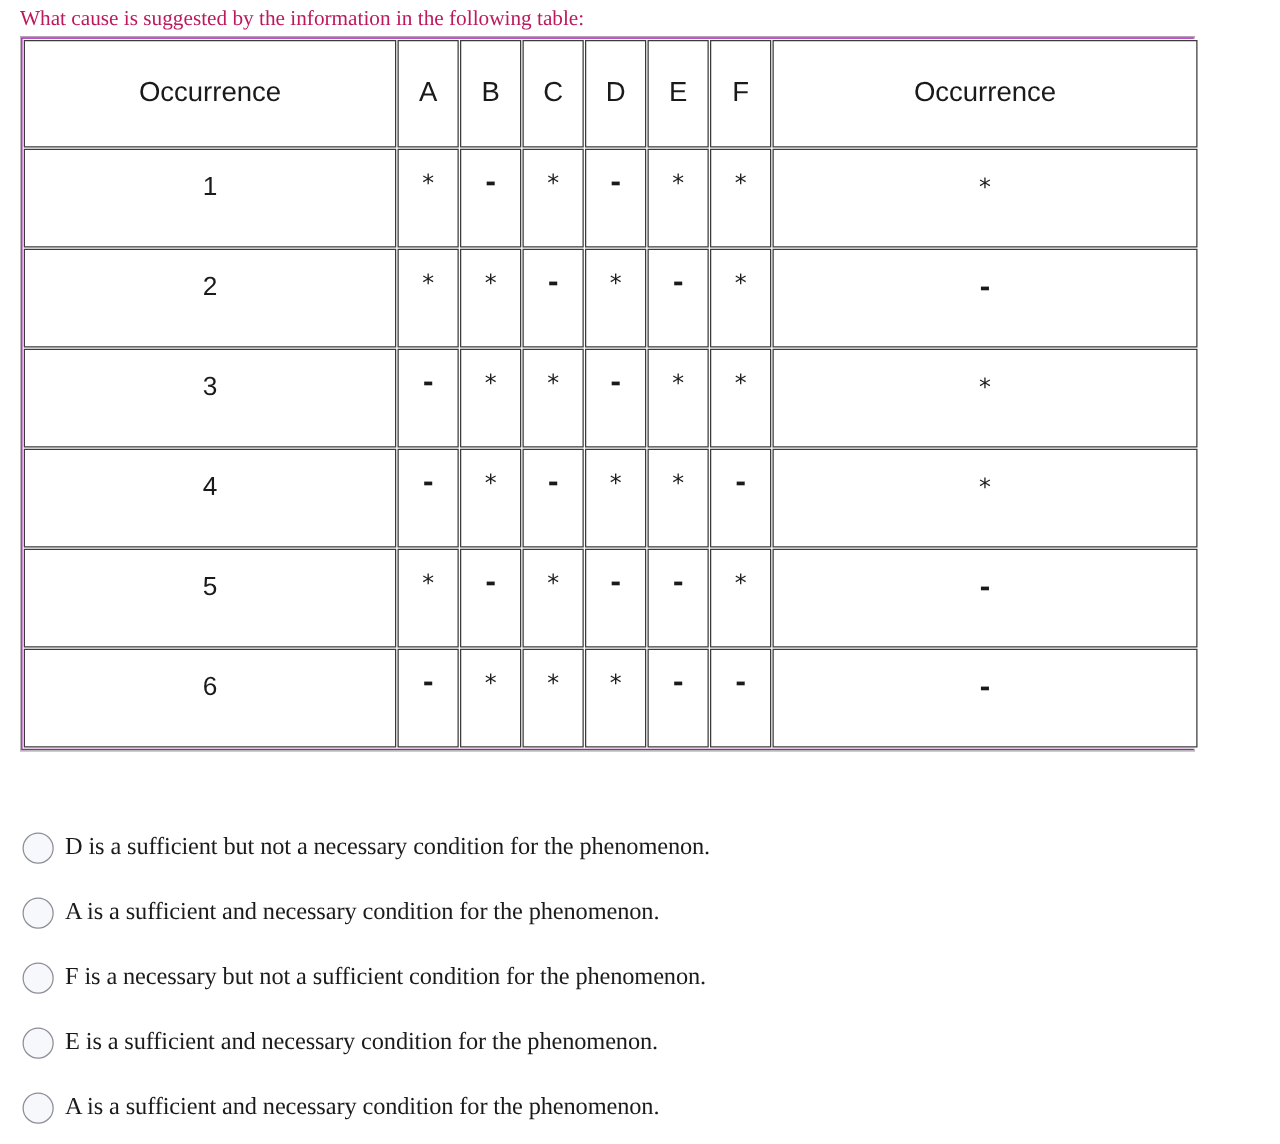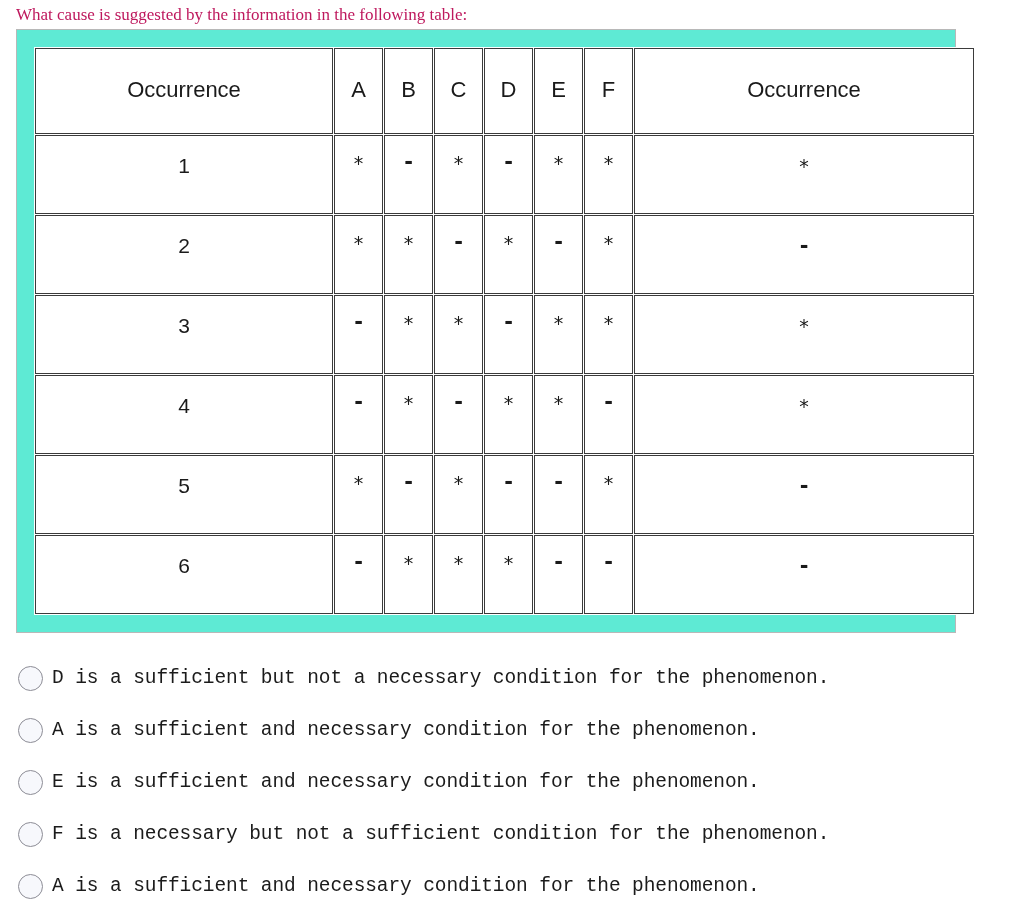--- a/index.html
+++ b/index.html
@@ -30,23 +30,23 @@
     white-space: nowrap;
   }
 
   
   .table-wrap {
     position: absolute;
     left: 16px;
     top: 29px;
     width: 940px;
     border: 1px solid #b8b8b8;
-    background: #5eead4;
+    background: #a21caf;
     box-sizing: border-box;
-    padding: 17px;
+    padding: 1px;
   }
   table.matrix {
     border-collapse: separate;
     border-spacing: 1px;
     width: 100%;
     table-layout: fixed;
     background: #ffffff;
   }
   table.matrix td {
     border: 1px solid #3b3b3b;
@@ -110,21 +110,21 @@
     width: 25px;
     height: 25px;
     min-width: 25px;
     border-radius: 50%;
     border: 1px solid #8d8d96;
     background: #f7f8fc;
     box-sizing: border-box;
     margin-right: 9px;
   }
   .option-label {
-    font-family: Liberation Mono, monospace;
+    font-family: Liberation Serif, serif;
     font-size: 19.5px;
     color: #1b1b1b;
     letter-spacing: -0.1px;
     white-space: nowrap;
   }
 </style>
 </head>
 <body>
 
 <div class="prompt">What cause is suggested by the information in the following table:</div>
@@ -210,23 +210,23 @@
     <div class="option-row">
       <div class="radio"></div>
       <div class="option-label">D is a sufficient but not a necessary condition for the phenomenon.</div>
     </div>
     <div class="option-row">
       <div class="radio"></div>
       <div class="option-label">A is a sufficient and necessary condition for the phenomenon.</div>
     </div>
     <div class="option-row">
       <div class="radio"></div>
+      <div class="option-label">F is a necessary but not a sufficient condition for the phenomenon.</div>
+    </div>
+    <div class="option-row">
+      <div class="radio"></div>
       <div class="option-label">E is a sufficient and necessary condition for the phenomenon.</div>
     </div>
     <div class="option-row">
       <div class="radio"></div>
-      <div class="option-label">F is a necessary but not a sufficient condition for the phenomenon.</div>
-    </div>
-    <div class="option-row">
-      <div class="radio"></div>
       <div class="option-label">A is a sufficient and necessary condition for the phenomenon.</div>
     </div>
   </div>
 
 </body></html>

